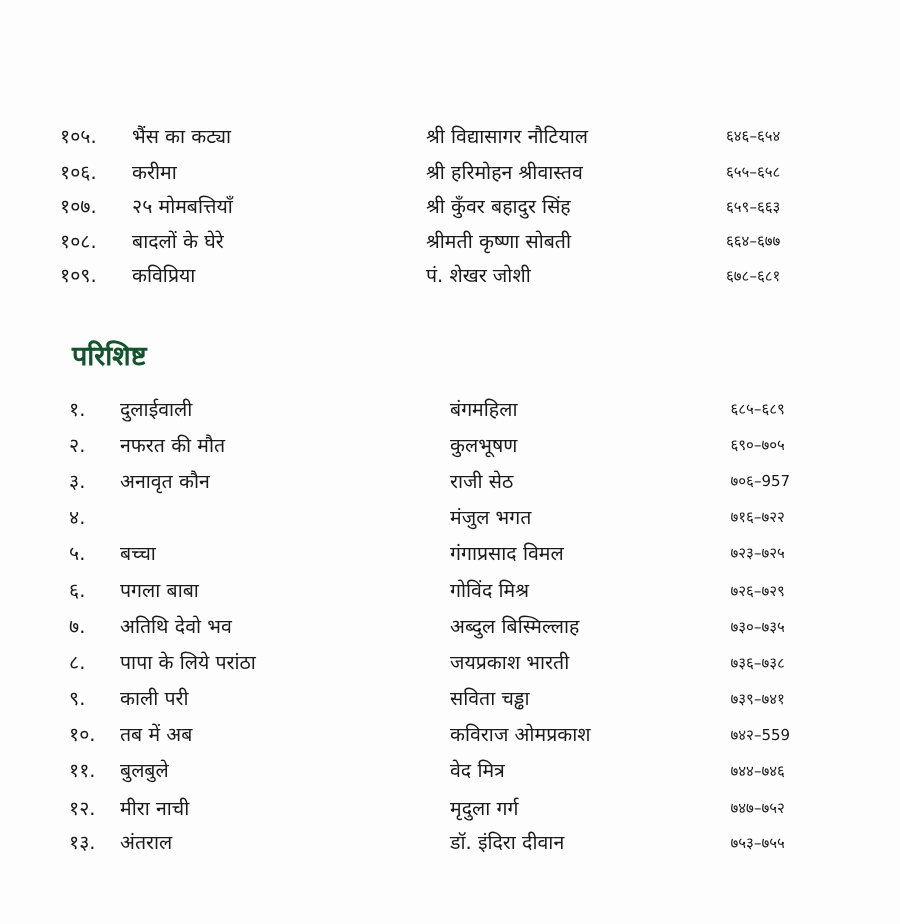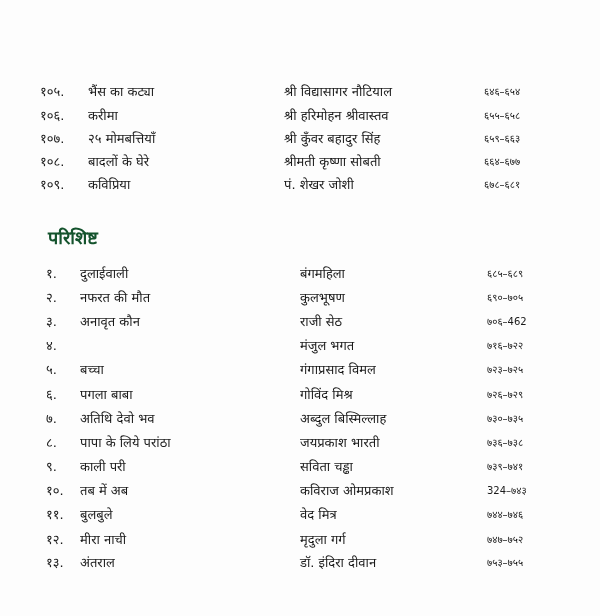--- a/index.html
+++ b/index.html
@@ -100,21 +100,21 @@
   <div class="row app" style="top:287px">
     <span class="cell num">२.</span>
     <span class="cell title">नफरत की मौत</span>
     <span class="cell author">कुलभूषण</span>
     <span class="cell pages">६९०–७०५</span>
   </div>
   <div class="row app" style="top:311px">
     <span class="cell num">३.</span>
     <span class="cell title">अनावृत कौन</span>
     <span class="cell author">राजी सेठ</span>
-    <span class="cell pages">७०६–462</span>
+    <span class="cell pages">७०६–957</span>
   </div>
   <div class="row app" style="top:335px">
     <span class="cell num">४.</span>
     <span class="cell author">मंजुल भगत</span>
     <span class="cell pages">७१६–७२२</span>
   </div>
   <div class="row app" style="top:359px">
     <span class="cell num">५.</span>
     <span class="cell title">बच्चा</span>
     <span class="cell author">गंगाप्रसाद विमल</span>
@@ -141,21 +141,21 @@
   <div class="row app" style="top:456px">
     <span class="cell num">९.</span>
     <span class="cell title">काली परी</span>
     <span class="cell author">सविता चड्ढा</span>
     <span class="cell pages">७३९–७४१</span>
   </div>
   <div class="row app" style="top:480px">
     <span class="cell num">१०.</span>
     <span class="cell title">तब में अब</span>
     <span class="cell author">कविराज ओमप्रकाश</span>
-    <span class="cell pages">324–७४३</span>
+    <span class="cell pages">७४२–559</span>
   </div>
   <div class="row app" style="top:504px">
     <span class="cell num">११.</span>
     <span class="cell title">बुलबुले</span>
     <span class="cell author">वेद मित्र</span>
     <span class="cell pages">७४४–७४६</span>
   </div>
   <div class="row app" style="top:529px">
     <span class="cell num">१२.</span>
     <span class="cell title">मीरा नाची</span>

